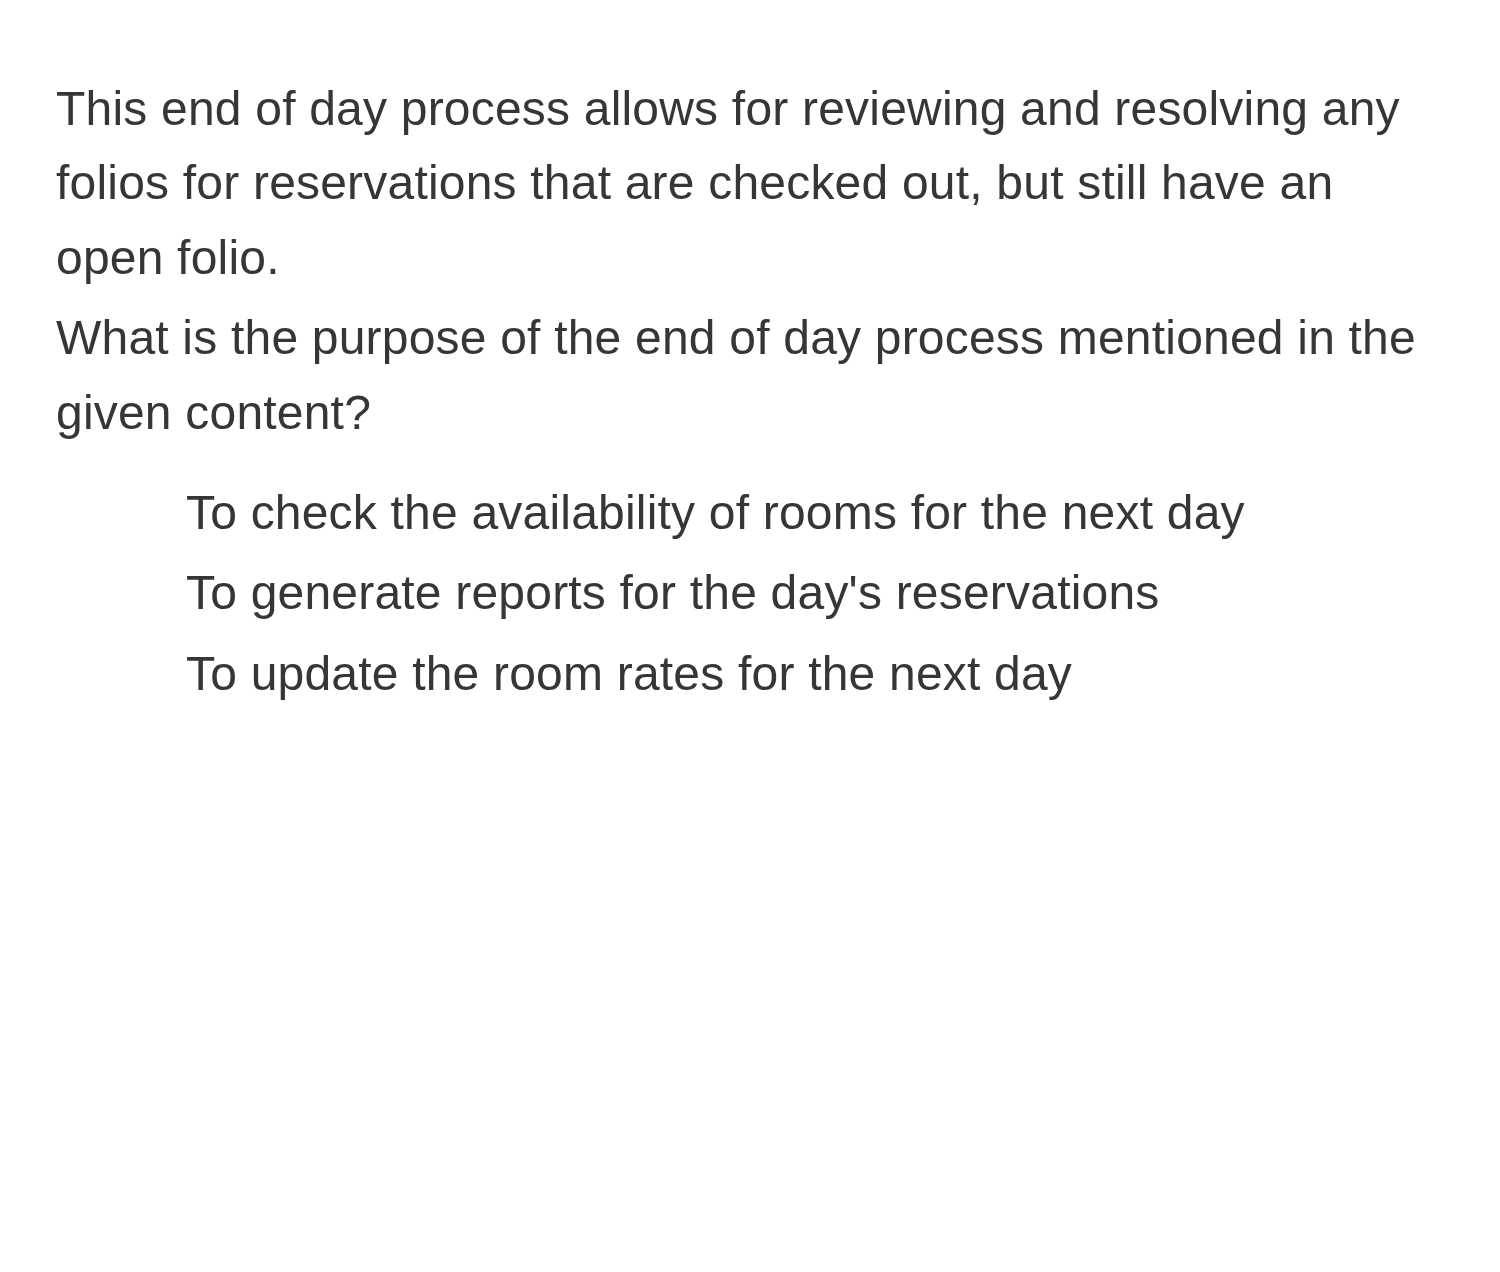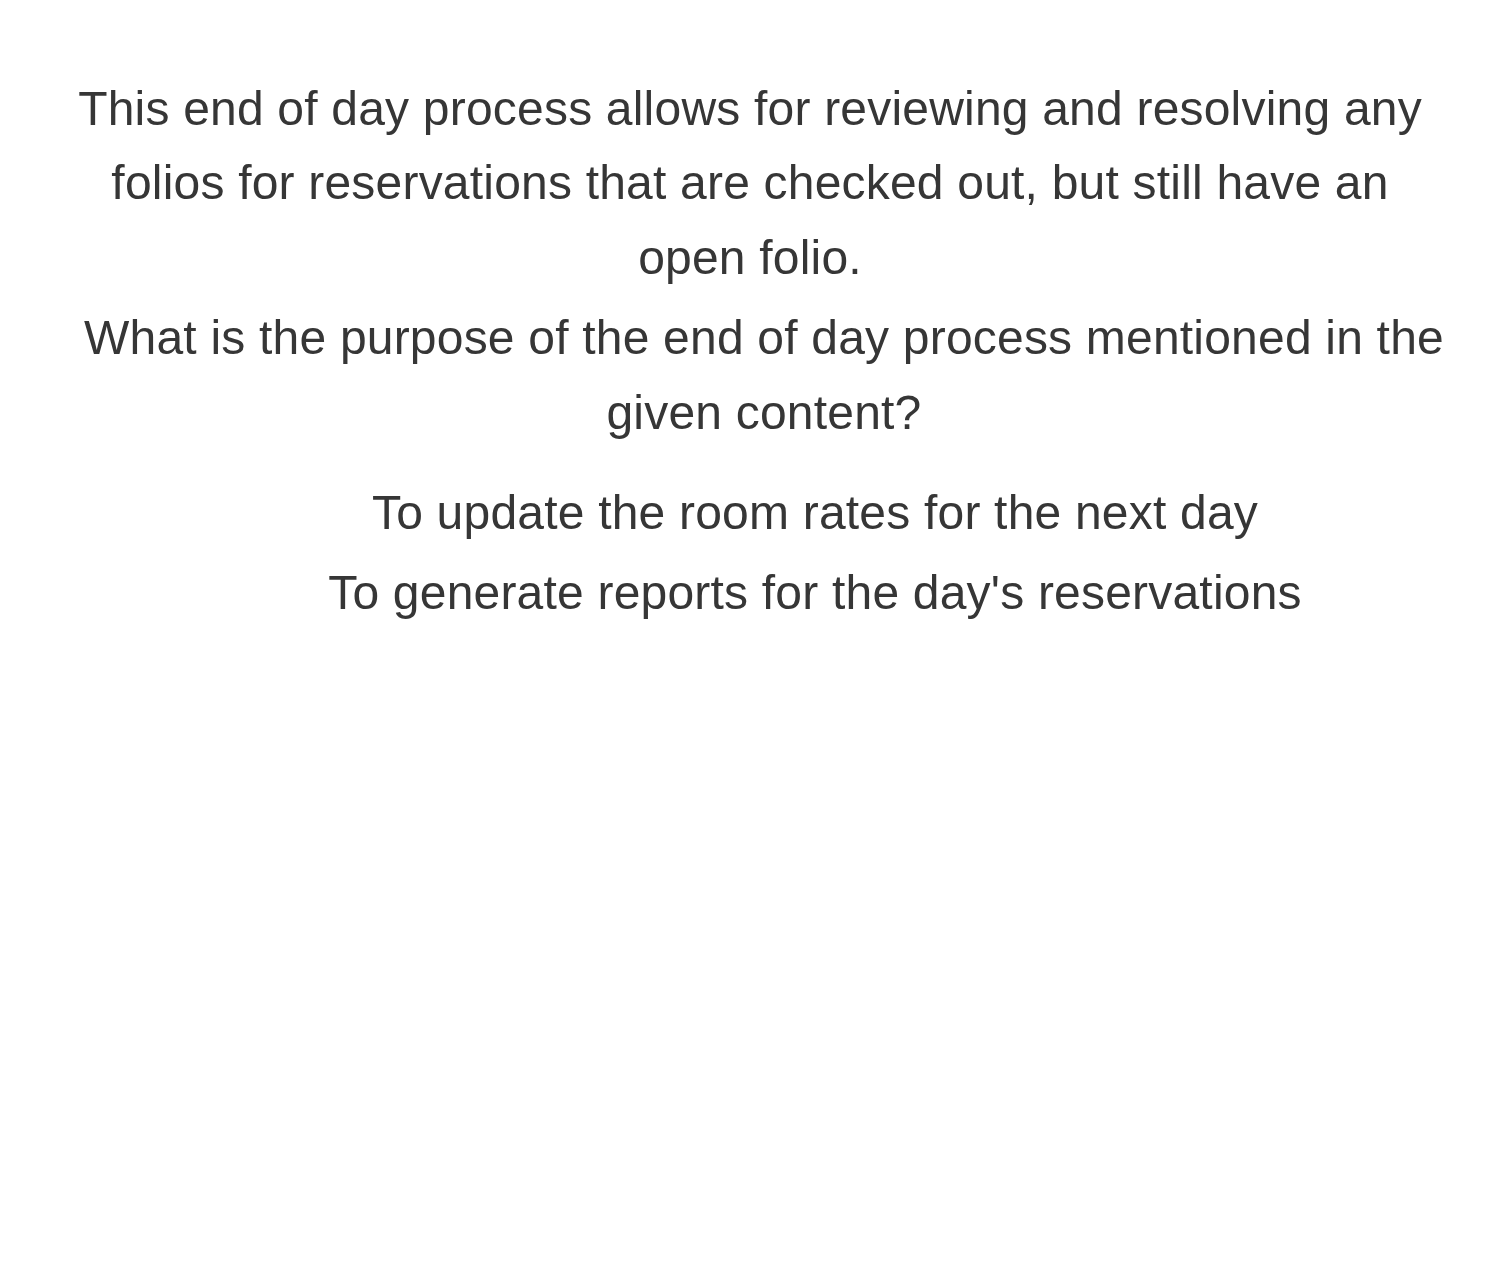--- a/index.html
+++ b/index.html
@@ -1,50 +1,49 @@
 <!DOCTYPE html>
 <html><head>
   <meta charset="utf-8">
   <style>
     * {
       margin: 0;
       padding: 0;
       box-sizing: border-box;
-      text-align: center;
     }
     body {
       width: 1500px;
       height: 1272px;
       background: #ffffff;
       font-family: -apple-system, BlinkMacSystemFont, "Segoe UI", Helvetica, Arial, sans-serif;
       color: #363636;
       padding: 72px 56px 60px 56px;
     }
     .content {
       font-size: 48px;
       line-height: 1.55;
       letter-spacing: 0.2px;
     }
     .context-paragraph {
       margin-bottom: 6px;
     }
     .question-paragraph {
       margin-bottom: 26px;
-      margin-left: 28px;
     }
     .options {
       padding-left: 130px;
     }
     .option {
       margin-bottom: 6px;
     }
   </style>
 </head>
 <body>
 
 <div class="content">
   <div class="context-paragraph">This end of day process allows for reviewing and resolving any folios for reservations that are checked out, but still have an open folio.</div>
   <div class="question-paragraph">What is the purpose of the end of day process mentioned in the given content?</div>
   <div class="options">
+    <div class="option">To check the availability of rooms for the next day</div>
+    <div class="option">To generate reports for the day's reservations</div>
     <div class="option">To update the room rates for the next day</div>
-    <div class="option">To generate reports for the day's reservations</div>
   </div>
 </div>
 
 </body></html>

